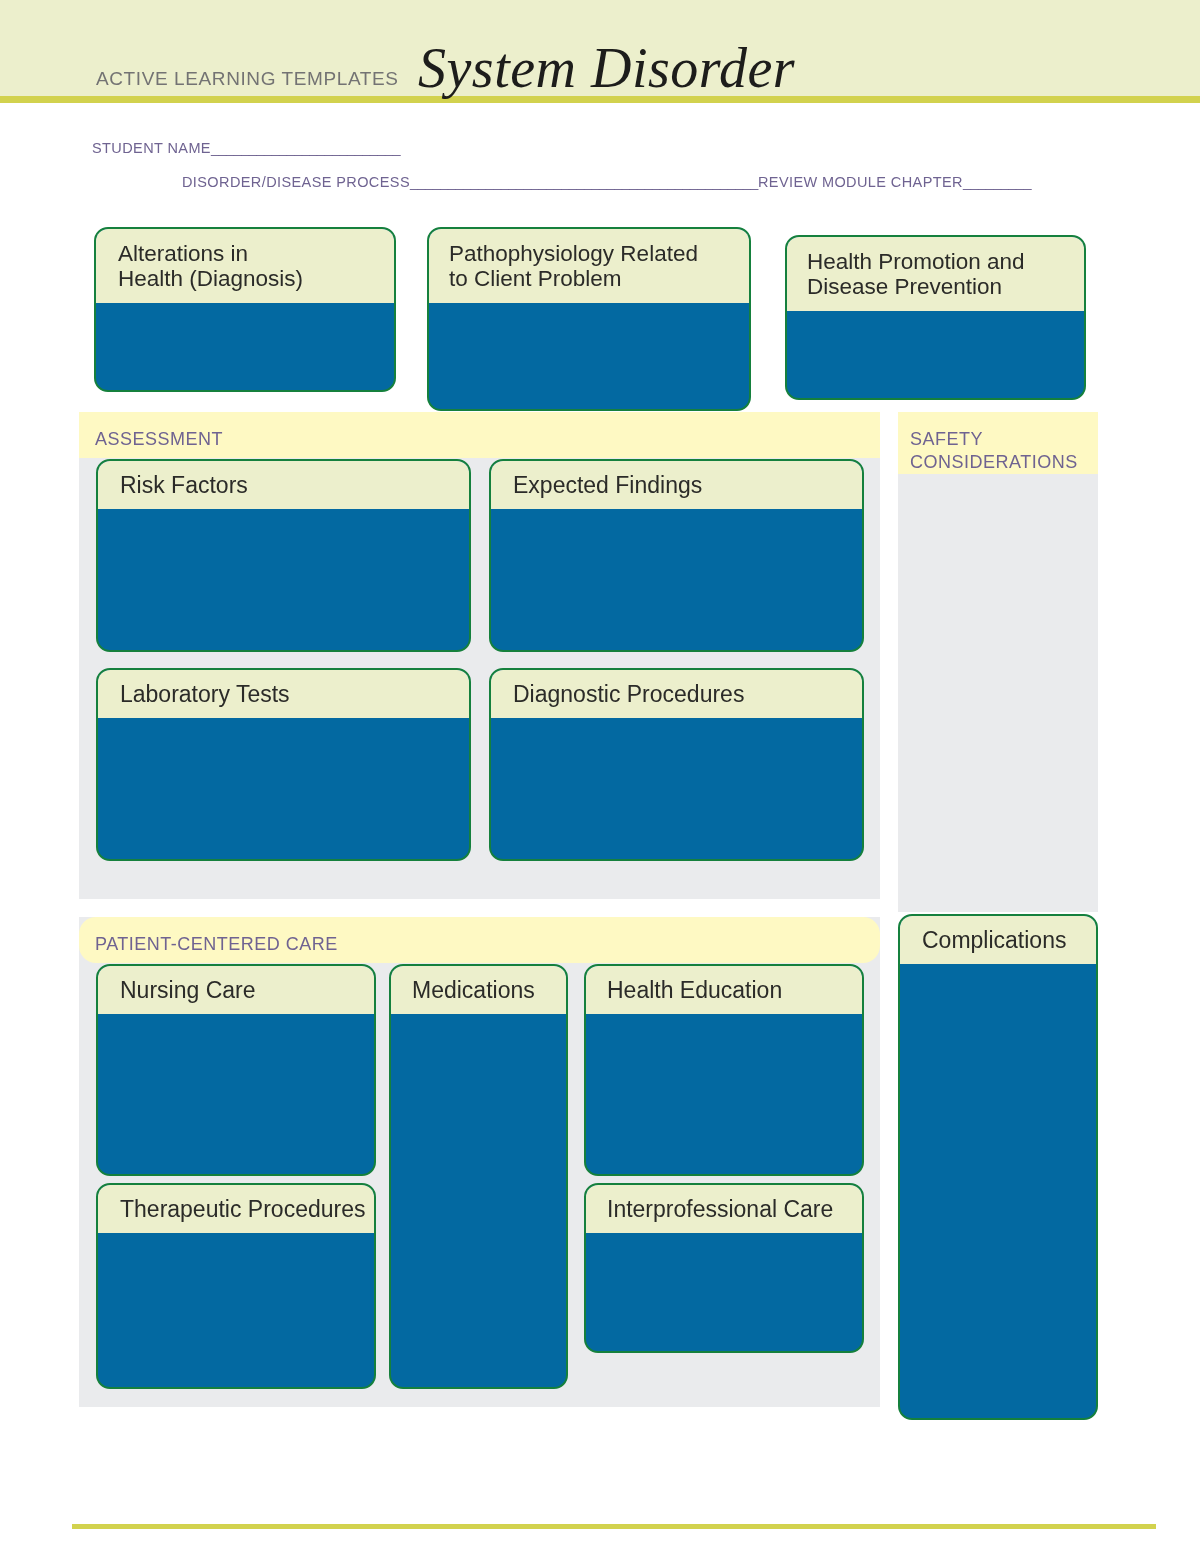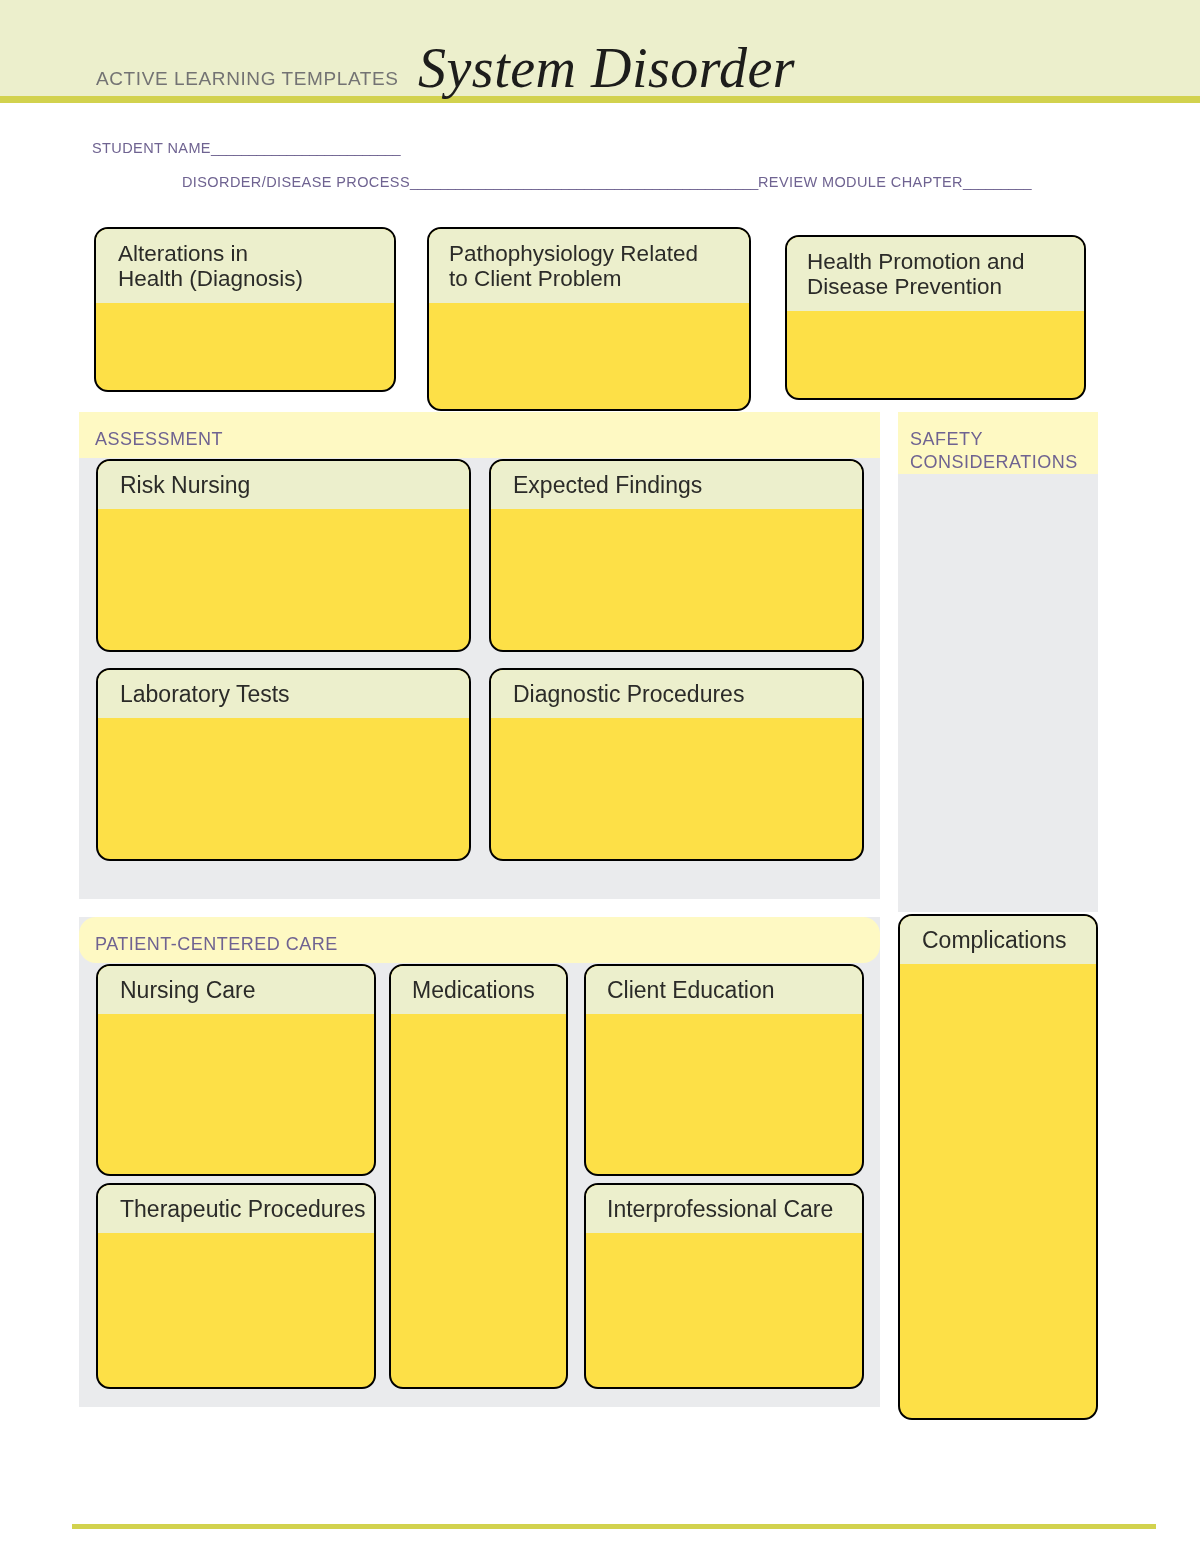--- a/index.html
+++ b/index.html
@@ -70,23 +70,23 @@
     color: #6f6391;
     letter-spacing: 0.4px;
     white-space: nowrap;
   }
   .rule-txt { letter-spacing: -0.5px; }
 
   
   .card {
     position: absolute;
     box-sizing: border-box;
-    border: 2px solid #000000;
+    border: 2px solid #15803d;
     border-radius: 14px;
-    background: #fde047;
+    background: #0369a1;
     overflow: hidden;
   }
   .card-head {
     background: #ecefcc;
     box-sizing: border-box;
     width: 100%;
     font-family: "Liberation Sans", sans-serif;
     font-size: 23px;
     color: #2b2b28;
     padding: 12px 0 10px 22px;
@@ -151,21 +151,21 @@
 <div class="card" style="left:785px; top:227px; width:301px; height:165px;margin-top:8px;">
   <div class="card-head two-line" style="white-space:pre-line; font-size:22.5px; padding-left:20px;">Health Promotion and
 Disease Prevention</div>
 </div>
 
 <div class="panel" style="left:79px; top:412px; width:801px; height:487px;">
   <div class="panel-head" style="height:46px;">ASSESSMENT</div>
 </div>
 
 <div class="card" style="left:96px; top:459px; width:375px; height:193px;">
-  <div class="card-head">Risk Nursing</div>
+  <div class="card-head">Risk Factors</div>
 </div>
 
 <div class="card" style="left:489px; top:459px; width:375px; height:193px;">
   <div class="card-head">Expected Findings</div>
 </div>
 
 <div class="card" style="left:96px; top:668px; width:375px; height:193px;">
   <div class="card-head">Laboratory Tests</div>
 </div>
 
@@ -184,28 +184,28 @@
 
 <div class="card" style="left:96px; top:964px; width:280px; height:212px;">
   <div class="card-head">Nursing Care</div>
 </div>
 
 <div class="card" style="left:389px; top:964px; width:179px; height:425px;">
   <div class="card-head" style="padding-left:21px;">Medications</div>
 </div>
 
 <div class="card" style="left:584px; top:964px; width:280px; height:212px;">
-  <div class="card-head" style="padding-left:21px;">Client Education</div>
+  <div class="card-head" style="padding-left:21px;">Health Education</div>
 </div>
 
 <div class="card" style="left:96px; top:1183px; width:280px; height:206px;">
   <div class="card-head">Therapeutic Procedures</div>
 </div>
 
-<div class="card" style="left:584px; top:1183px; width:280px; height:206px;">
+<div class="card" style="left:584px; top:1183px; width:280px; height:170px;">
   <div class="card-head" style="padding-left:21px;">Interprofessional Care</div>
 </div>
 
 <div class="card" style="left:898px; top:914px; width:200px; height:506px;">
   <div class="card-head" style="padding-left:22px;">Complications</div>
 </div>
 
 <div class="footer-rule"></div>
 
 </body></html>

